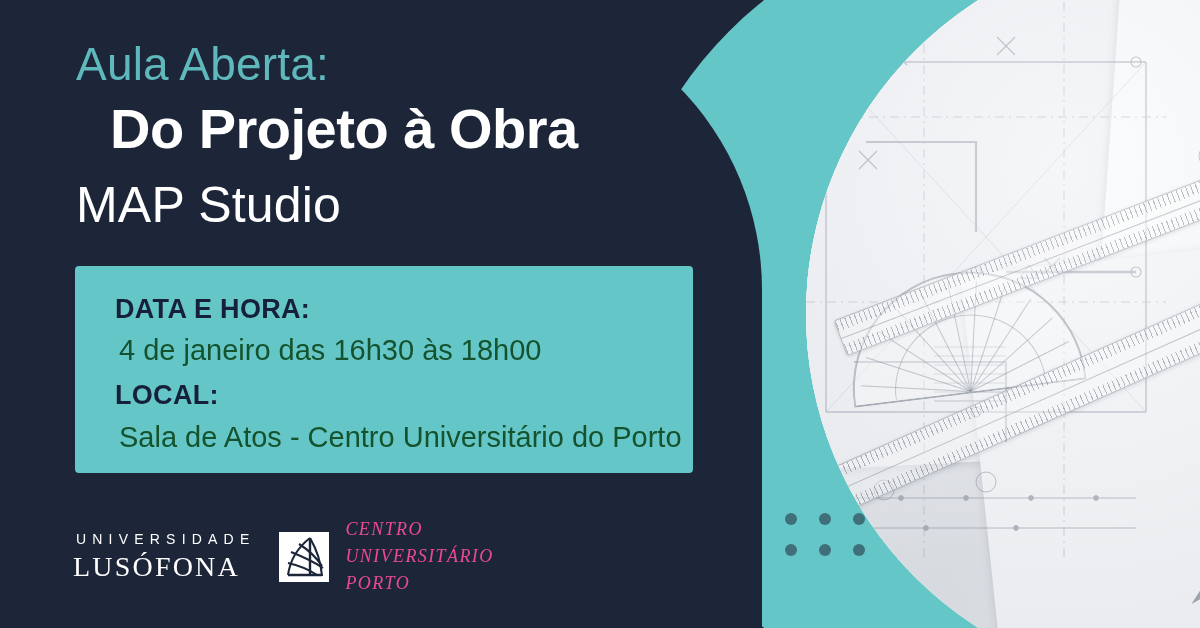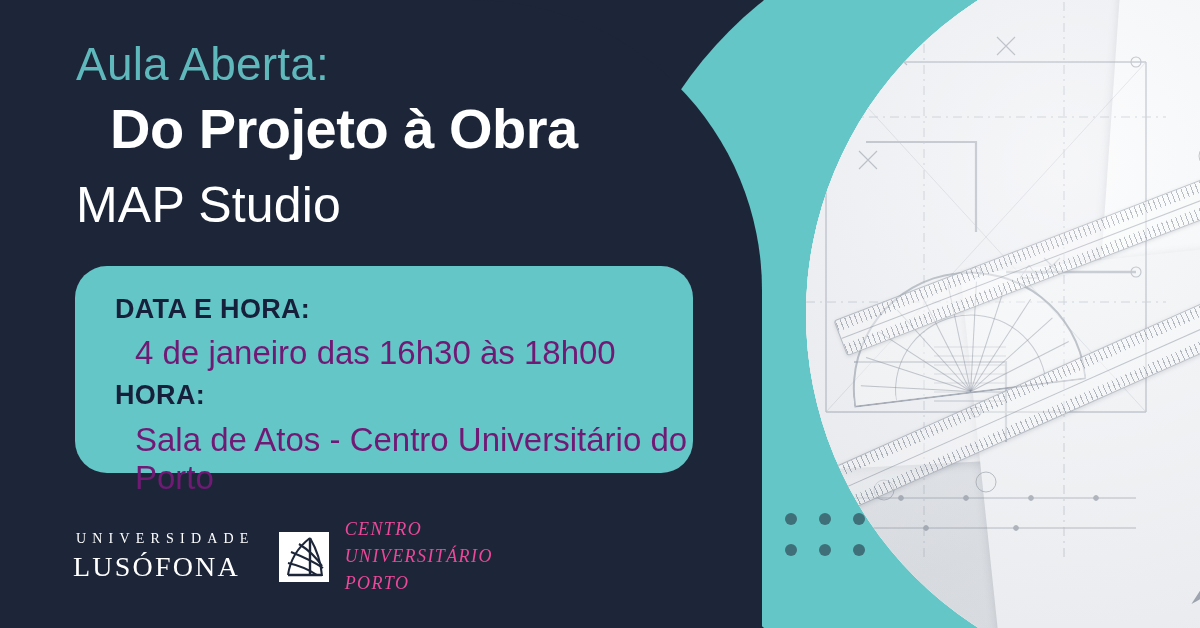--- a/index.html
+++ b/index.html
@@ -146,32 +146,31 @@
     position:absolute;left:76px;top:178px;
     font-size:50px;font-weight:400;letter-spacing:.2px;
     color:#ffffff;line-height:1.1;
   }
 
   
   .info-card{
     position:absolute;left:75px;top:266px;
     width:618px;height:207px;
     background:#65c6c8;
-    border-radius:32px;
+    border-radius:4px;
   }
   .info-label{
     position:absolute;left:40px;
     font-size:27px;font-weight:700;letter-spacing:.3px;
     color:#16203a;
   }
   .info-value{
     position:absolute;left:44px;
-    font-size:33px;font-weight:400;
-    color:#701a75;
-    margin-left:16px;
+    font-size:29px;font-weight:400;
+    color:#14532d;
   }
   .lbl-data{top:28px;}
   .val-data{top:68px;}
   .lbl-local{top:114px;}
   .val-local{top:155px;}
 
   
   .dots{
     position:absolute;left:785px;top:513px;
     display:grid;grid-template-columns:repeat(3,12px);
@@ -179,21 +178,21 @@
   }
   .dot{width:12px;height:12px;border-radius:50%;background:#3f7079;}
 
   
   .logo{
     position:absolute;left:73px;top:516px;
     display:flex;align-items:center;gap:0;
   }
   .logo-left{display:flex;flex-direction:column;align-items:flex-start;}
   .logo-univ{
-    font-family:Liberation Serif, serif;
+    font-family:Liberation Sans, sans-serif;
     font-size:14px;letter-spacing:6.2px;color:#ffffff;
     line-height:1;margin-bottom:7px;padding-left:3px;
   }
   .logo-luso{
     font-family:"Liberation Serif","DejaVu Serif",serif;
     font-size:28px;letter-spacing:2.2px;color:#ffffff;
     line-height:1;
   }
   .logo-mark{
     width:50px;height:50px;background:#ffffff;
@@ -349,21 +348,21 @@
 
   <div class="content">
 
     <div class="eyebrow">Aula Aberta:</div>
     <div class="headline">Do Projeto à Obra</div>
     <div class="subhead">MAP Studio</div>
 
     <div class="info-card">
       <div class="info-label lbl-data">DATA E HORA:</div>
       <div class="info-value val-data">4 de janeiro das 16h30 às 18h00</div>
-      <div class="info-label lbl-local">HORA:</div>
+      <div class="info-label lbl-local">LOCAL:</div>
       <div class="info-value val-local">Sala de Atos - Centro Universitário do Porto</div>
     </div>
 
     <div class="logo">
       <div class="logo-left">
         <div class="logo-univ">UNIVERSIDADE</div>
         <div class="logo-luso">LUSÓFONA</div>
       </div>
       <div class="logo-mark">
         <svg viewBox="0 0 50 50">

